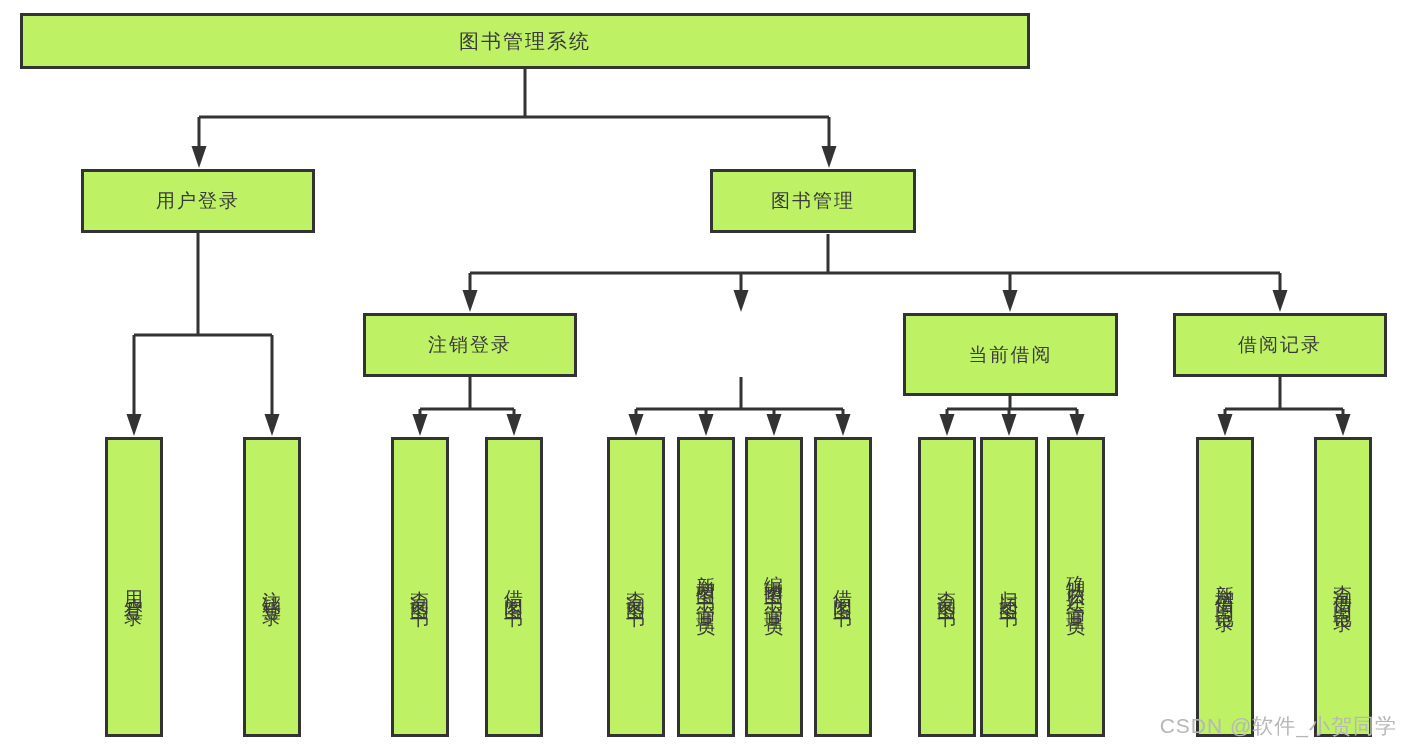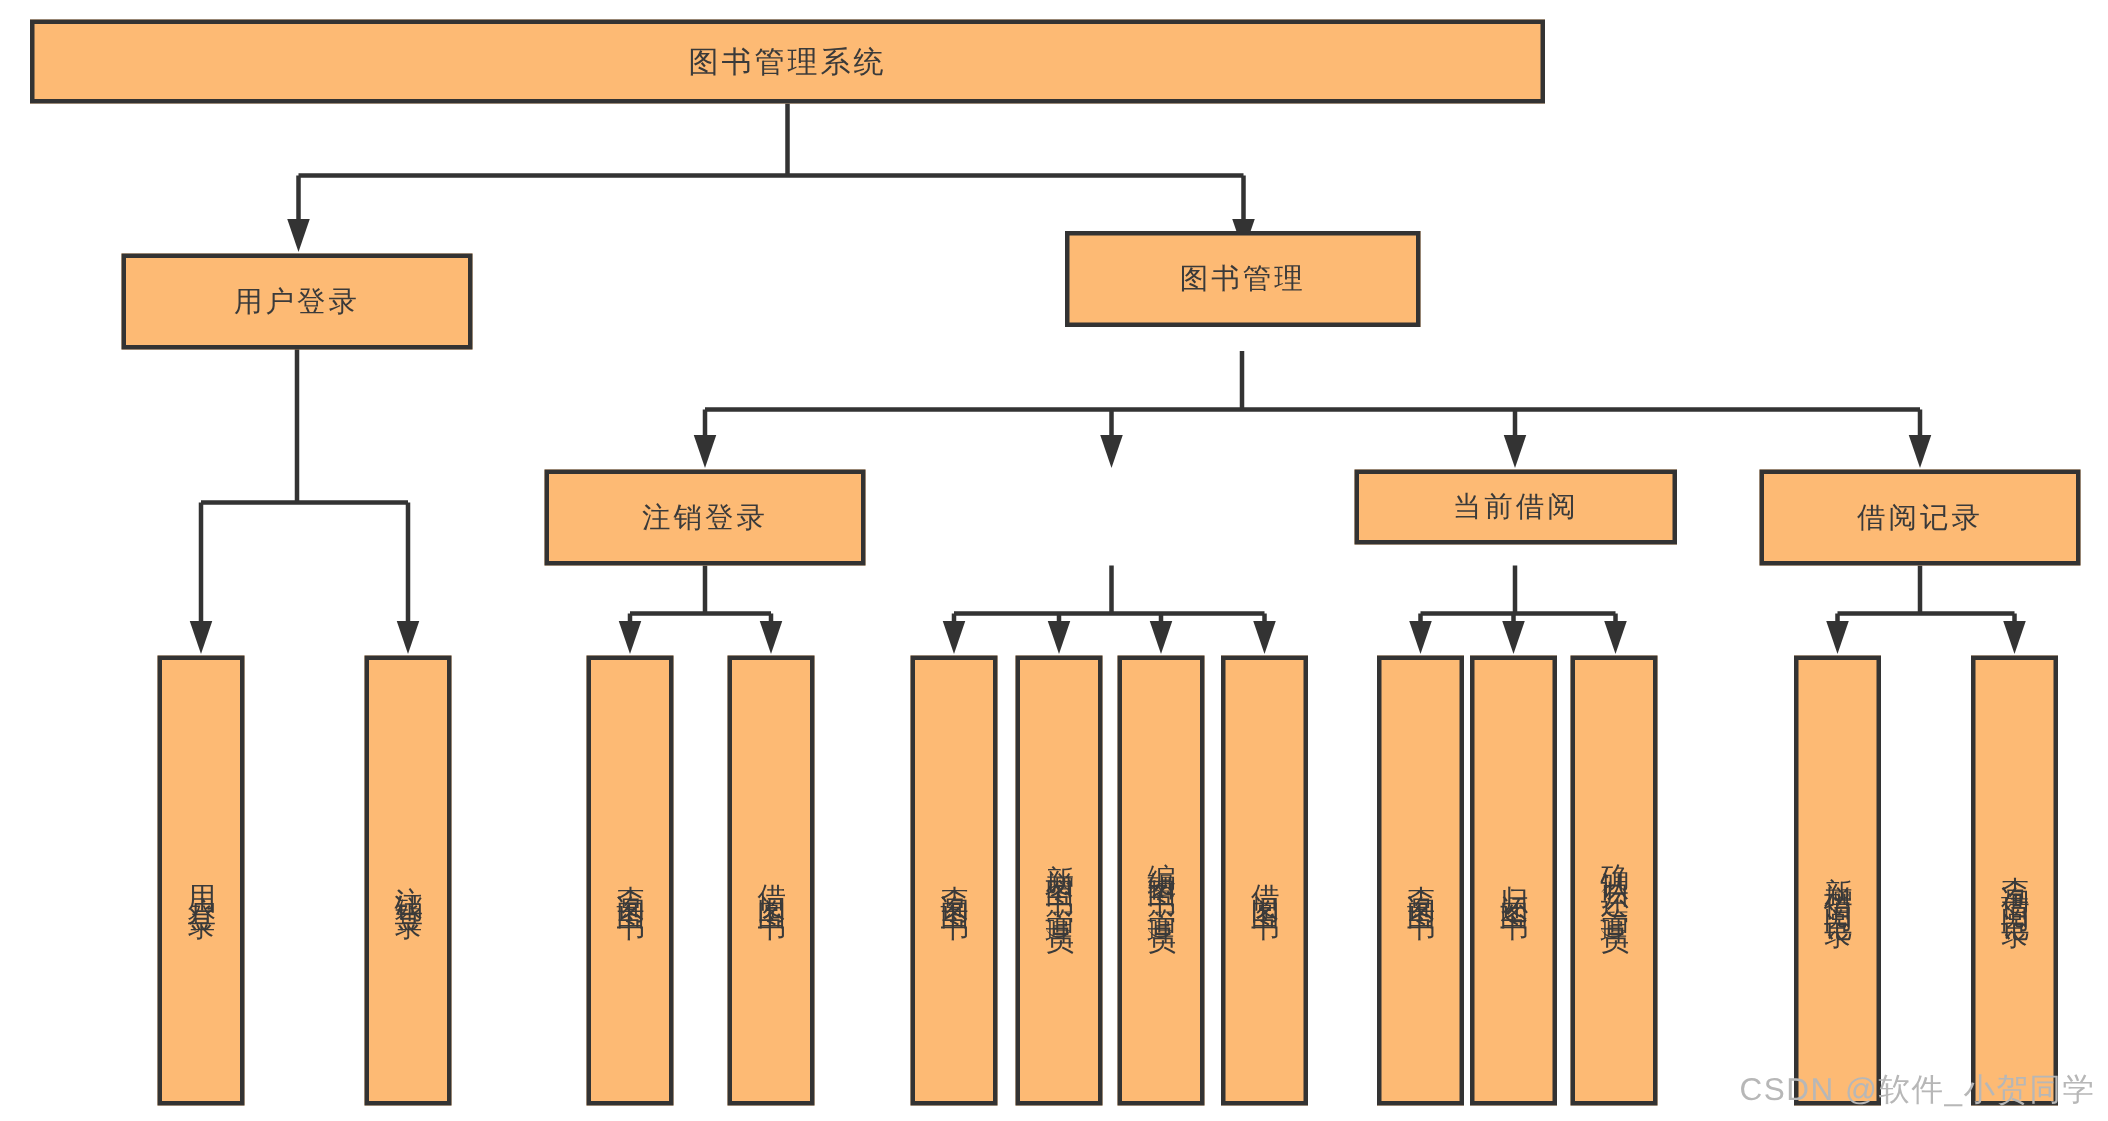--- a/index.html
+++ b/index.html
@@ -7,21 +7,21 @@
   .stage{
     position:relative;
     width:1405px;height:747px;
     background:#ffffff;
     overflow:hidden;
   }
   .connectors{position:absolute;left:0;top:0;z-index:1;}
   .node{
     position:absolute;
     box-sizing:border-box;
-    background:#fdba74;
+    background:#bef264;
     border:3px solid #333333;
     color:#3a3a3a;
     display:flex;
     align-items:center;
     justify-content:center;
     z-index:2;
   }
   .node.h span{
     font-size:19px;
     letter-spacing:2px;
@@ -91,28 +91,28 @@
     </g>
   </svg>
 
   <div class="node h root" style="left:20px;top:13px;width:1010px;height:56px">
     <span>图书管理系统</span>
   </div>
 
   <div class="node h" style="left:81px;top:169px;width:234px;height:64px">
     <span>用户登录</span>
   </div>
-  <div class="node h" style="left:710px;top:154px;width:237px;height:64px">
+  <div class="node h" style="left:710px;top:169px;width:206px;height:64px">
     <span>图书管理</span>
   </div>
 
   <div class="node h" style="left:363px;top:313px;width:214px;height:64px">
     <span>注销登录</span>
   </div>
-  <div class="node h" style="left:903px;top:313px;width:215px;height:50px">
+  <div class="node h" style="left:903px;top:313px;width:215px;height:83px">
     <span>当前借阅</span>
   </div>
   <div class="node h" style="left:1173px;top:313px;width:214px;height:64px">
     <span>借阅记录</span>
   </div>
 
   <div class="node v" style="left:105px;top:437px;width:58px;height:300px">
     <span>用户登录</span>
   </div>
   <div class="node v" style="left:243px;top:437px;width:58px;height:300px">

